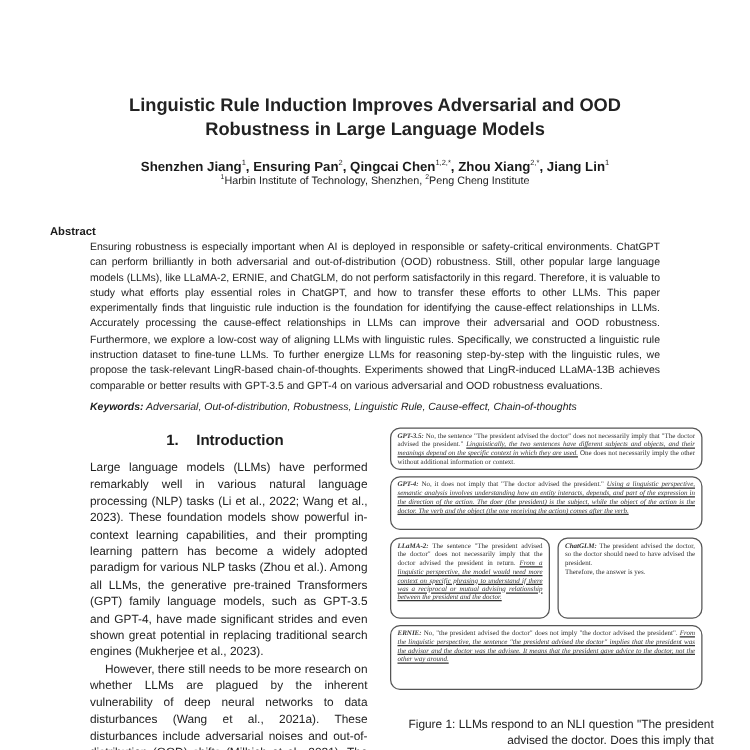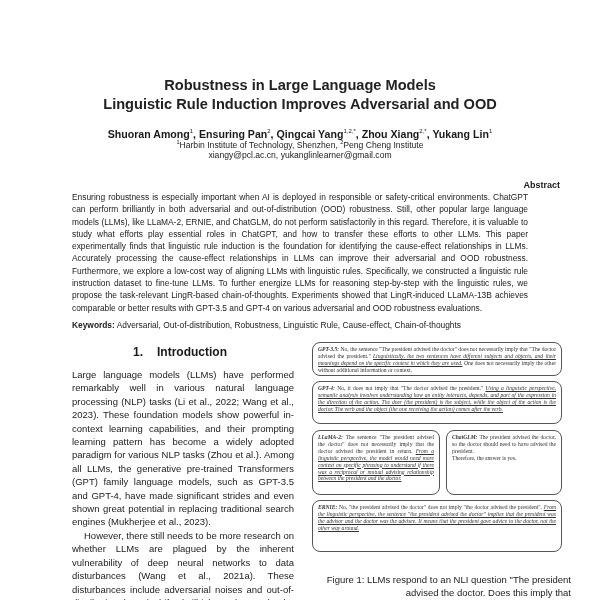--- a/index.html
+++ b/index.html
@@ -8,25 +8,25 @@
   .title { position: absolute; top: 76px; left: 60px; width: 480px; text-align: center;
     font-size: 14.6px; font-weight: bold; line-height: 19px; color: #222; }
   .authors { position: absolute; top: 125px; left: 40px; width: 520px; text-align: center;
     font-size: 10.6px; font-weight: bold; line-height: 13px; }
   .authors sup { font-size: 6px; font-weight: normal; vertical-align: super; }
   .affil { position: absolute; top: 137px; left: 40px; width: 520px; text-align: center;
     font-size: 8.6px; line-height: 11px; color: #222; }
   .affil sup { font-size: 5.5px; }
   .emails { position: absolute; top: 149px; left: 40px; width: 520px; text-align: center;
     font-size: 8.6px; line-height: 12px; color: #222; }
-  .abs-head { position: absolute; top: 180px; left: 40px; width: 520px; text-align: right;
+  .abs-head { position: absolute; top: 180px; left: 40px; width: 520px; text-align: left;
     font-size: 9px; font-weight: bold; }
   .abstract { position: absolute; top: 191px; left: 72px; width: 456px; font-size: 8.4px;
     line-height: 12.3px; text-align: justify; color: #222; }
-  .keywords { position: absolute; top: 320px; left: 72px; width: 470px; font-size: 8.4px; color: #222; }
+  .keywords { position: absolute; top: 320px; left: 72px; width: 470px; font-size: 8.4px; color: #222; font-style: italic; }
   .keywords b { font-weight: bold; }
   .sec-head { position: absolute; top: 345px; left: 70px; width: 220px; text-align: center;
     font-size: 12px; font-weight: bold; }
   .sec-head .num { margin-right: 14px; }
   .col-left { position: absolute; top: 368px; left: 72px; width: 222px; font-size: 9.5px;
     line-height: 13.4px; text-align: justify; color: #222; }
   .col-left p.indent { text-indent: 12px; }
   .figure { position: absolute; top: 342px; left: 312px; width: 252px; height: 212px; }
   .box { position: absolute; border: 1px solid #555; border-radius: 8px; padding: 3px 5px;
     font-family: "Liberation Serif", serif; font-size: 5.6px; line-height: 6.9px; color: #333;
@@ -38,38 +38,37 @@
   .box3 { top: 88px; left: 0; width: 128px; height: 65px; }
   .box4 { top: 88px; left: 134px; width: 116px; height: 65px; }
   .box5 { top: 158px; left: 0; width: 250px; height: 52px; }
   .caption { position: absolute; top: 573px; left: 311px; width: 260px; font-size: 9.5px;
     line-height: 13.4px; color: #222; text-align: right; }
 </style>
 </head>
 <body>
 
 <div class="title">
+  <div>Linguistic Rule Induction Improves Adversarial and OOD</div>
   <div>Robustness in Large Language Models</div>
-  <div>Linguistic Rule Induction Improves Adversarial and OOD</div>
 </div>
 
 <div class="authors">
-  <span>Shuoran Among</span><sup>1</sup>,
+  <span>Shenzhen Jiang</span><sup>1</sup>,
   <span>Ensuring Pan</span><sup>2</sup>,
-  <span>Qingcai Yang</span><sup>1,2,*</sup>,
+  <span>Qingcai Chen</span><sup>1,2,*</sup>,
   <span>Zhou Xiang</span><sup>2,*</sup>,
-  <span>Yukang Lin</span><sup>1</sup>
+  <span>Jiang Lin</span><sup>1</sup>
 </div>
 
 <div class="affil">
   <sup>1</sup><span>Harbin Institute of Technology, Shenzhen, </span><sup>2</sup><span>Peng Cheng Institute</span>
 </div>
 
 <div class="emails">
-  <div>xiangy@pcl.ac.cn, yukanglinlearner@gmail.com</div>
 </div>
 
 <div class="abs-head">Abstract</div>
 <div class="abstract">Ensuring robustness is especially important when AI is deployed in responsible or safety-critical environments. ChatGPT can perform brilliantly in both adversarial and out-of-distribution (OOD) robustness. Still, other popular large language models (LLMs), like LLaMA-2, ERNIE, and ChatGLM, do not perform satisfactorily in this regard. Therefore, it is valuable to study what efforts play essential roles in ChatGPT, and how to transfer these efforts to other LLMs. This paper experimentally finds that linguistic rule induction is the foundation for identifying the cause-effect relationships in LLMs. Accurately processing the cause-effect relationships in LLMs can improve their adversarial and OOD robustness. Furthermore, we explore a low-cost way of aligning LLMs with linguistic rules. Specifically, we constructed a linguistic rule instruction dataset to fine-tune LLMs. To further energize LLMs for reasoning step-by-step with the linguistic rules, we propose the task-relevant LingR-based chain-of-thoughts. Experiments showed that LingR-induced LLaMA-13B achieves comparable or better results with GPT-3.5 and GPT-4 on various adversarial and OOD robustness evaluations.</div>
 
 <div class="keywords">
   <b>Keywords:</b>
   <span>Adversarial, Out-of-distribution, Robustness, Linguistic Rule, Cause-effect, Chain-of-thoughts</span>
 </div>
 

